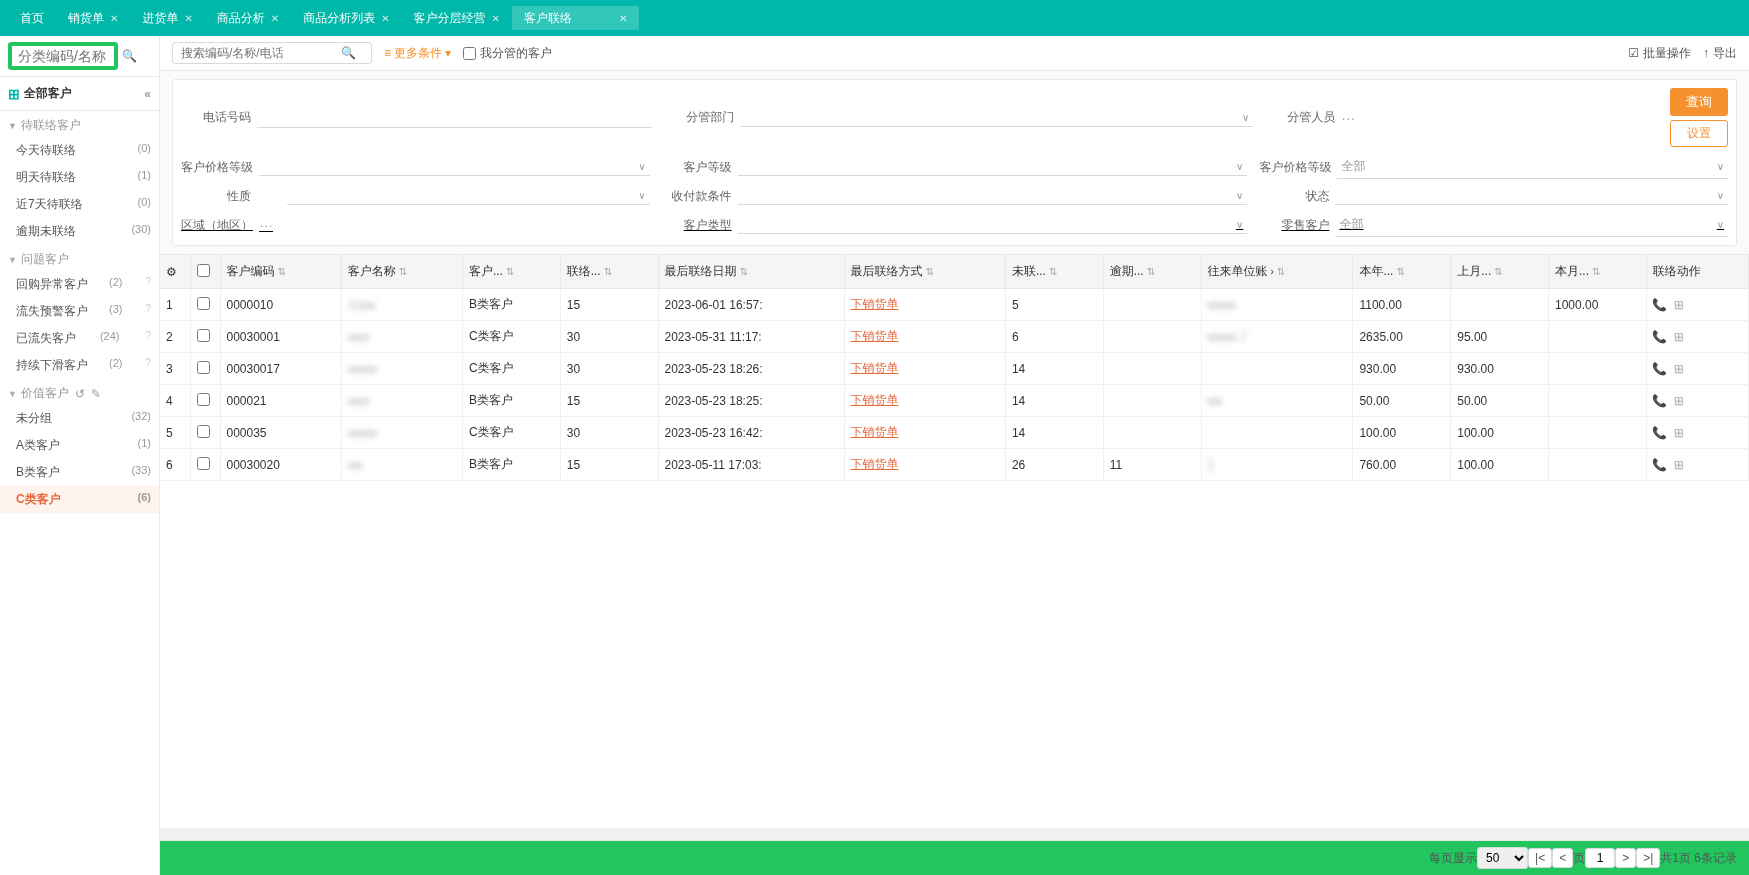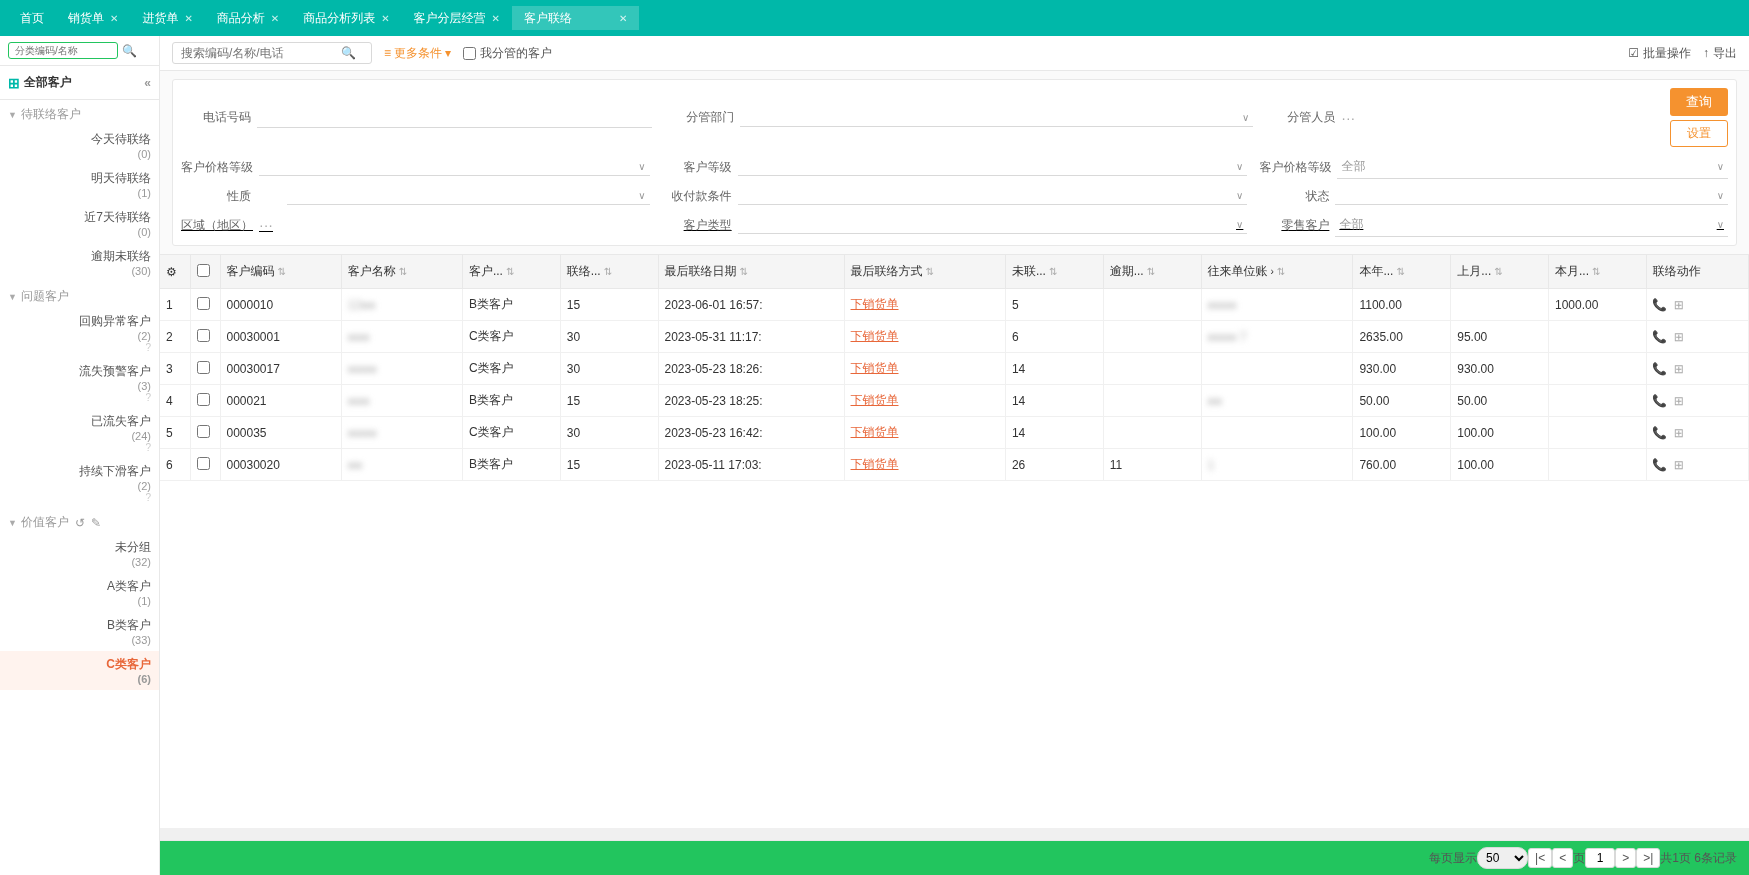--- a/index.html
+++ b/index.html
@@ -44,25 +44,25 @@
       overflow-y: auto;
       flex-shrink: 0;
     }
     .sidebar-search {
       display: flex;
       align-items: center;
       padding: 6px 8px;
       border-bottom: 1px solid #e8e8e8;
     }
     .sidebar-search input {
-      border: 1px solid #22c55e;
+      border: 4px solid #22c55e;
       border-radius: 3px;
       padding: 2px 6px;
       width: 110px;
-      font-size: 10px;
+      font-size: 14px;
       outline: none;
     }
     .sidebar-search .search-icon {
       margin-left: 4px;
       color: #999;
       cursor: pointer;
     }
     .sidebar-all-header {
       display: flex;
       align-items: center;
@@ -82,23 +82,22 @@
       display: flex;
       align-items: center;
       gap: 4px;
     }
     .sidebar-section-label .arrow { font-size: 9px; color: #aaa; }
     .sidebar-item {
       padding: 5px 8px 5px 16px;
       color: #555;
       cursor: pointer;
       display: flex;
-      align-items: flex-end;
+      align-items: flex-start;
       justify-content: space-between;
-      flex-direction: column;
     }
     .sidebar-item.active { background: #fff3ee; color: #e8673a; font-weight: bold; }
     .sidebar-item .item-badge { color: #999; font-size: 11px; }
     .sidebar-item .question { color: #ccc; font-size: 10px; margin-left: 2px; }
 
     
     .content-area {
       flex: 1;
       display: flex;
       flex-direction: column;
@@ -274,21 +273,21 @@
       padding: 6px 12px;
       display: flex;
       align-items: center;
       justify-content: flex-end;
       gap: 0;
       font-size: 12px;
       color: #555;
     }
     .per-page-select {
       border: 1px solid #d9d9d9;
-      border-radius: 10px;
+      border-radius: 3px;
       padding: 2px 4px;
       font-size: 12px;
     }
     .page-nav-btn {
       background: #fff;
       border: 1px solid #d9d9d9;
       border-radius: 3px;
       padding: 2px 6px;
       cursor: pointer;
       color: #555;

